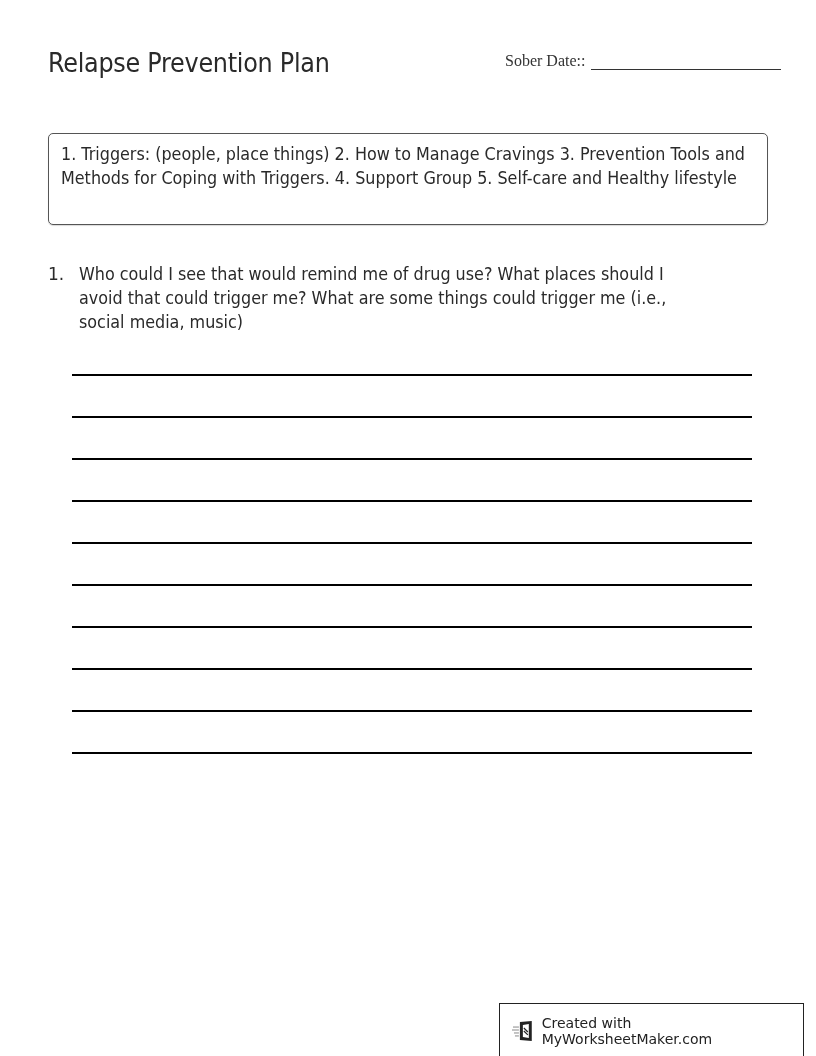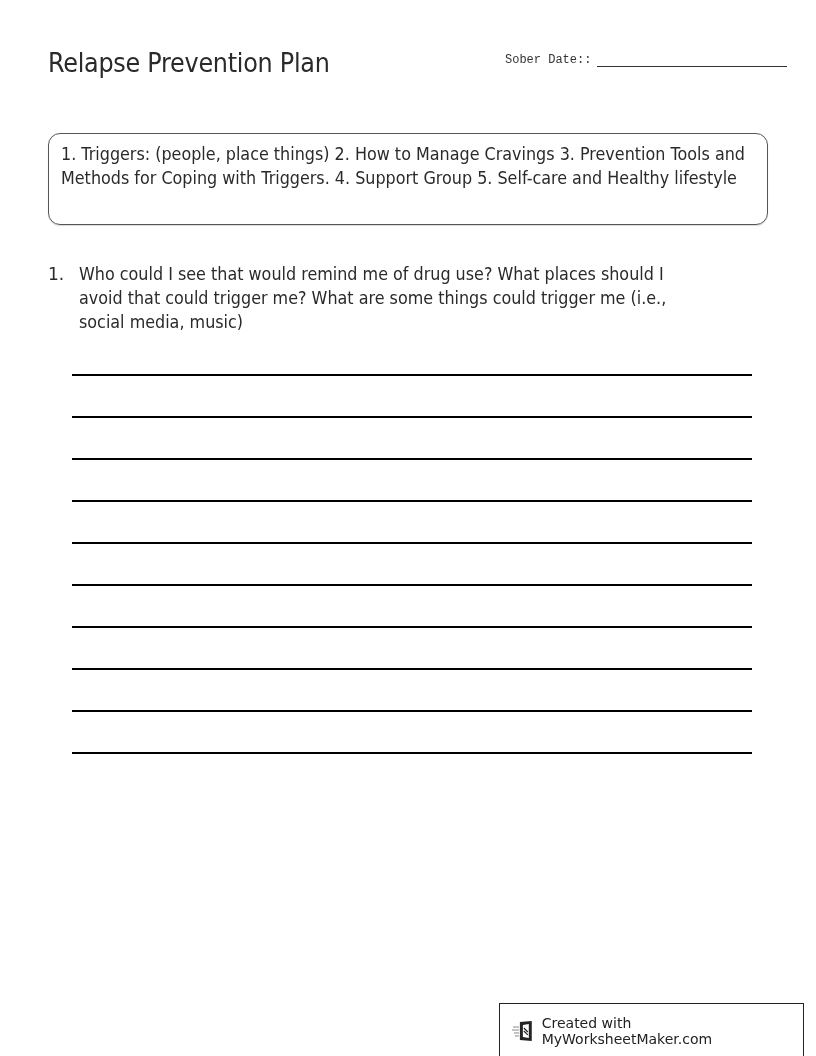--- a/index.html
+++ b/index.html
@@ -1,20 +1,20 @@
 <!DOCTYPE html>
 <html><head>
 <meta charset="utf-8">
 <style>
   html, body { margin: 0; padding: 0; background: #ffffff; }
   body { width: 816px; height: 1056px; position: relative; overflow: hidden; color: #222; font-family: "DejaVu Sans", sans-serif; }
   .title { position: absolute; left: 48px; top: 48px; font-size: 26px; font-weight: normal; color: #2a2a2a; letter-spacing: -0.3px; font-family: "DejaVu Sans", sans-serif; transform: scaleX(0.92); transform-origin: left; }
-  .sober { position: absolute; left: 505px; top: 52px; font-family: Liberation Mono, monospace; font-size: 12px; color: #333; display: flex; align-items: flex-end; }
+  .sober { position: absolute; left: 505px; top: 52px; font-family: Liberation Serif, serif; font-size: 16px; color: #333; display: flex; align-items: flex-end; }
   .sober-line { display: inline-block; width: 190px; border-bottom: 1.5px solid #333; margin-left: 6px; height: 14px; }
-  .box { position: absolute; left: 48px; top: 133px; width: 694px; height: 74px; border: 1px solid #555; border-radius: 12px; padding: 8px 12px; font-size: 17px; line-height: 24px; color: #2a2a2a; box-shadow: 0 1px 1px rgba(0,0,0,0.15); }
+  .box { position: absolute; left: 48px; top: 133px; width: 694px; height: 74px; border: 1px solid #555; border-radius: 5px; padding: 8px 12px; font-size: 17px; line-height: 24px; color: #2a2a2a; box-shadow: 0 1px 1px rgba(0,0,0,0.15); }
   .box-text { transform: scaleX(0.94); transform-origin: left; width: 106%; }
   .question { position: absolute; left: 48px; top: 262px; width: 700px; font-size: 17px; line-height: 24px; color: #2a2a2a; display: flex; }
   .q-num { width: 31px; flex: none; }
   .q-text { flex: 1; transform: scaleX(0.94); transform-origin: left; width: 106%; }
   .lines { position: absolute; left: 72px; top: 374px; width: 680px; }
   .line { height: 2px; background: #000; margin-bottom: 40px; }
   .footer { position: absolute; left: 499px; top: 1003px; width: 305px; height: 56px; border: 1.5px solid #222; box-sizing: border-box; display: flex; align-items: center; padding-left: 12px; font-size: 14px; color: #222; }
   .footer-icon { width: 24px; height: 22px; margin-right: 6px; }
 </style>
 </head>

